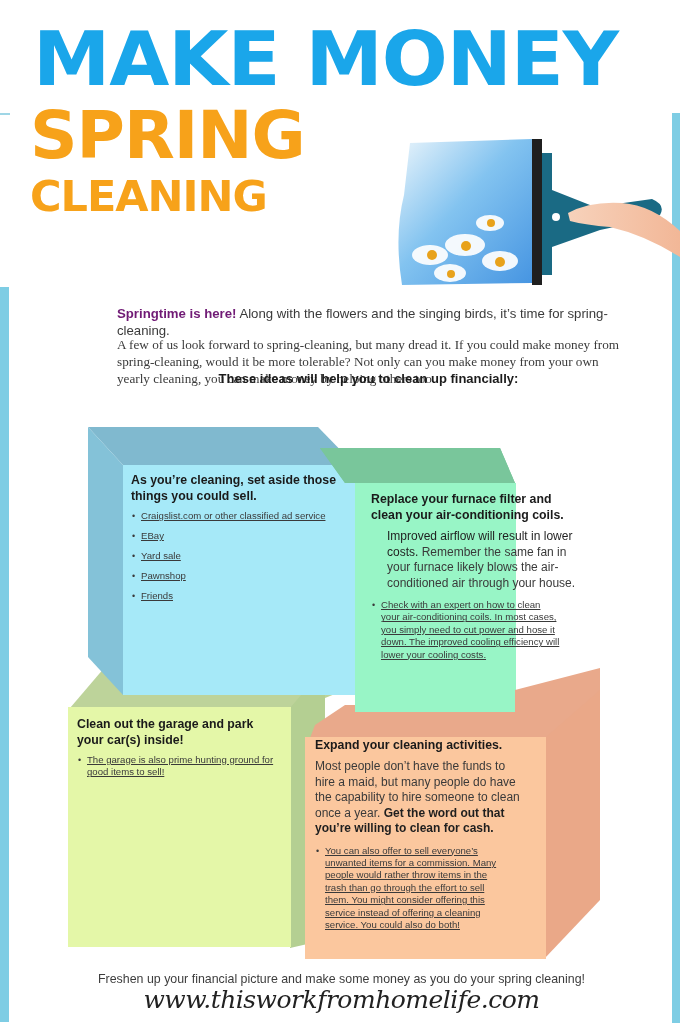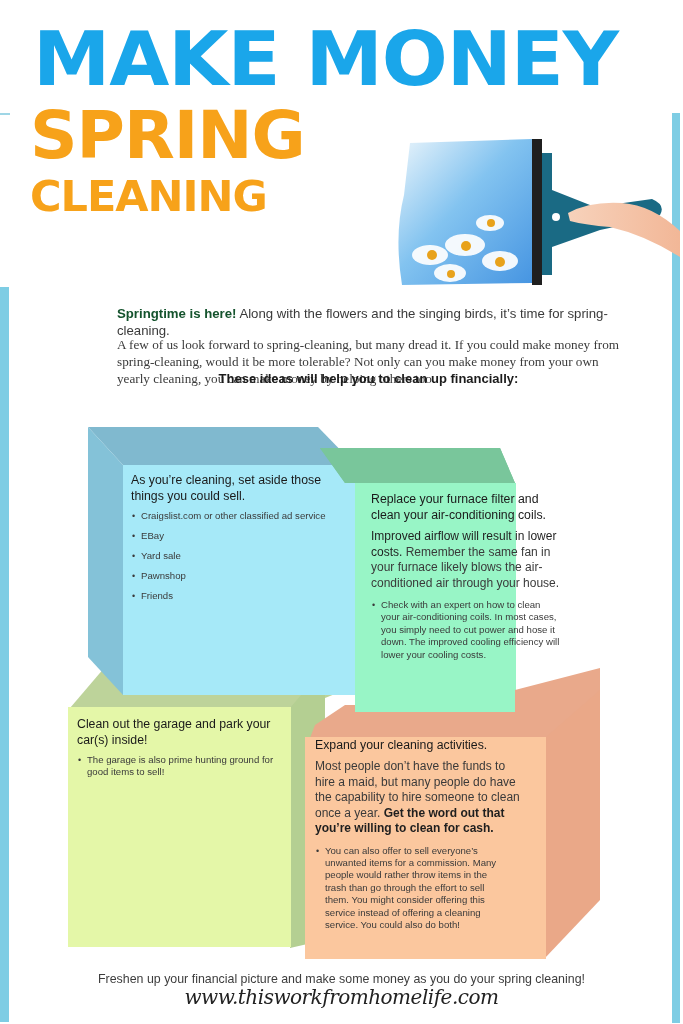--- a/index.html
+++ b/index.html
@@ -5,32 +5,32 @@
   html, body { margin:0; padding:0; }
   body { width:683px; height:1024px; background:#ffffff; position:relative; overflow:hidden; font-family:"Liberation Sans", sans-serif; }
   .abs { position:absolute; }
   .title-line { position:absolute; font-family:"DejaVu Sans", sans-serif; font-weight:bold; letter-spacing:-1px; white-space:nowrap; line-height:1; }
   .t1 { left:33px; top:22px; font-size:74px; color:#1aa6ea; transform:scaleX(1.05); transform-origin:left; }
   .t2 { left:30px; top:103px; font-size:66px; color:#f7a21a; }
   .t3 { left:30px; top:175px; font-size:43px; color:#f7a21a; }
   .bar { position:absolute; background:#7ecde4; }
   .accent-line { position:absolute; background:#9fd6e6; height:2px; }
   .intro { position:absolute; left:117px; width:500px; font-size:13.2px; line-height:17px; color:#3a3a3a; }
-  .intro b { color:#14532d; }
+  .intro b { color:#701a75; }
   .lead { position:absolute; left:0; width:683px; text-align:center; top:371px; font-size:13px; font-weight:bold; color:#1c1c1c;padding-left:27px; }
   .box-svg { position:absolute; left:0; top:0; }
   .card { position:absolute; font-size:11px; color:#3a3a3a; }
-  .card h3 { margin:0 0 6px 0; font-size:12.3px; line-height:16px; color:#1a1a1a; font-weight:normal; }
+  .card h3 { margin:0 0 6px 0; font-size:12.3px; line-height:16px; color:#1a1a1a; font-weight:bold; }
   .card p { margin:0 0 8px 0; font-size:12px; line-height:15.5px; }
-  .card ul { margin:0; padding:0 0 0 10px; list-style:none; }
+  .card ul { margin:0; padding:0 0 0 10px; list-style:none;text-decoration:underline; }
   .card li { position:relative; font-size:9.6px; line-height:12.4px; margin-bottom:0; }
   .card li::before { content:"•"; position:absolute; left:-9px; top:0; font-size:9px; }
   .card.sell li { margin-bottom:7.5px; }
   .closing { position:absolute; left:0; width:683px; top:972px; text-align:center; font-size:12.4px; color:#3d3d3d; }
-  .url { position:absolute; left:0; width:683px; top:985px; text-align:center; font-family:"DejaVu Serif", serif; font-style:italic; font-size:20px; color:#222; letter-spacing:-0.5px; }
+  .url { position:absolute; left:0; width:683px; top:985px; text-align:center; font-family:"DejaVu Serif", serif; font-style:italic; font-size:25px; color:#222; letter-spacing:-0.5px; }
 </style>
 </head>
 <body>
 
 <div class="bar" style="left:0;top:287px;width:9px;height:735px;"></div>
 <div class="accent-line" style="left:0;top:113px;width:10px;"></div>
 <div class="bar" style="left:672px;top:113px;width:8px;height:910px;"></div>
 
 <div class="title-line t1">MAKE MONEY</div>
 <div class="title-line t2">SPRING</div>
@@ -103,21 +103,21 @@
     <li>Craigslist.com or other classified ad service</li>
     <li>EBay</li>
     <li>Yard sale</li>
     <li>Pawnshop</li>
     <li>Friends</li>
   </ul>
 </div>
 
 <div class="card" style="left:371px;top:491px;width:142px;">
   <h3 style="width:200px;">Replace your furnace filter and clean your air-conditioning coils.</h3>
-  <p style="width:195px;">
+  <p style="width:195px;margin-left:16px;">
     <span style="color:#1f1f1f;">Improved airflow will result in lower costs.</span><span> Remember the same fan in your furnace likely blows the air-conditioned air through your house.</span>
   </p>
   <ul style="width:180px;">
     <li>Check with an expert on how to clean your air-conditioning coils. In most cases, you simply need to cut power and hose it down. The improved cooling efficiency will lower your cooling costs.</li>
   </ul>
 </div>
 
 <div class="card" style="left:77px;top:716px;width:205px;">
   <h3>Clean out the garage and park your car(s) inside!</h3>
   <ul>

